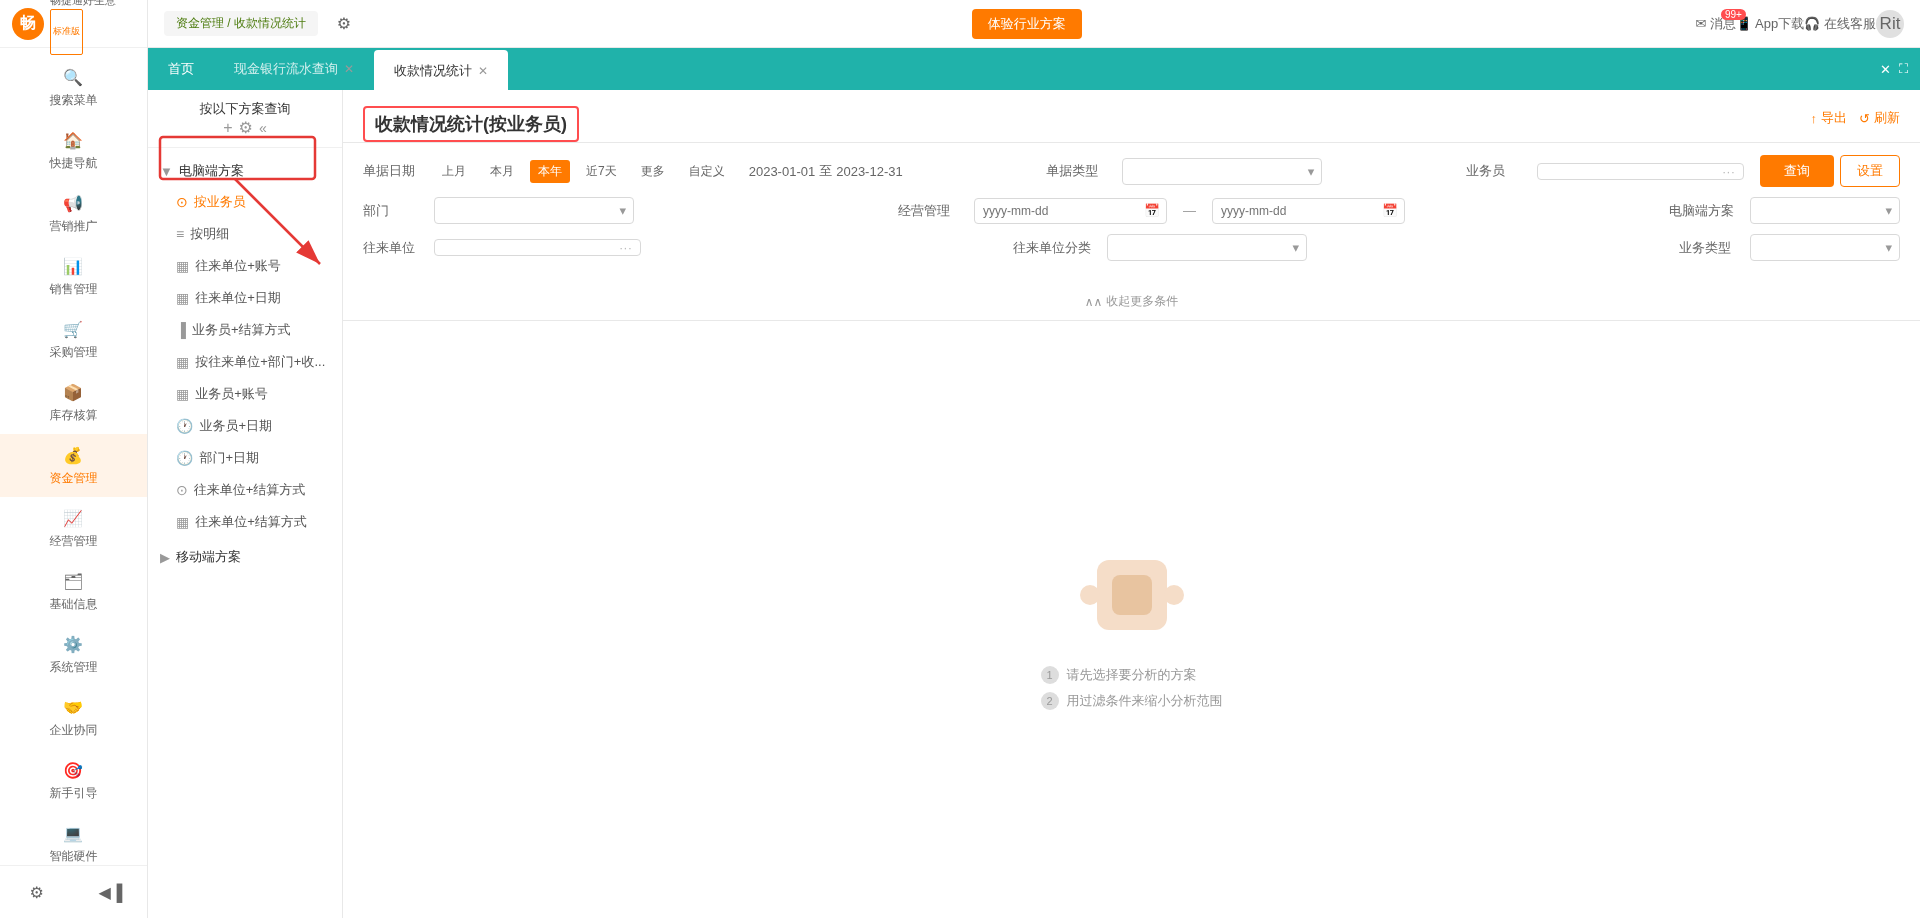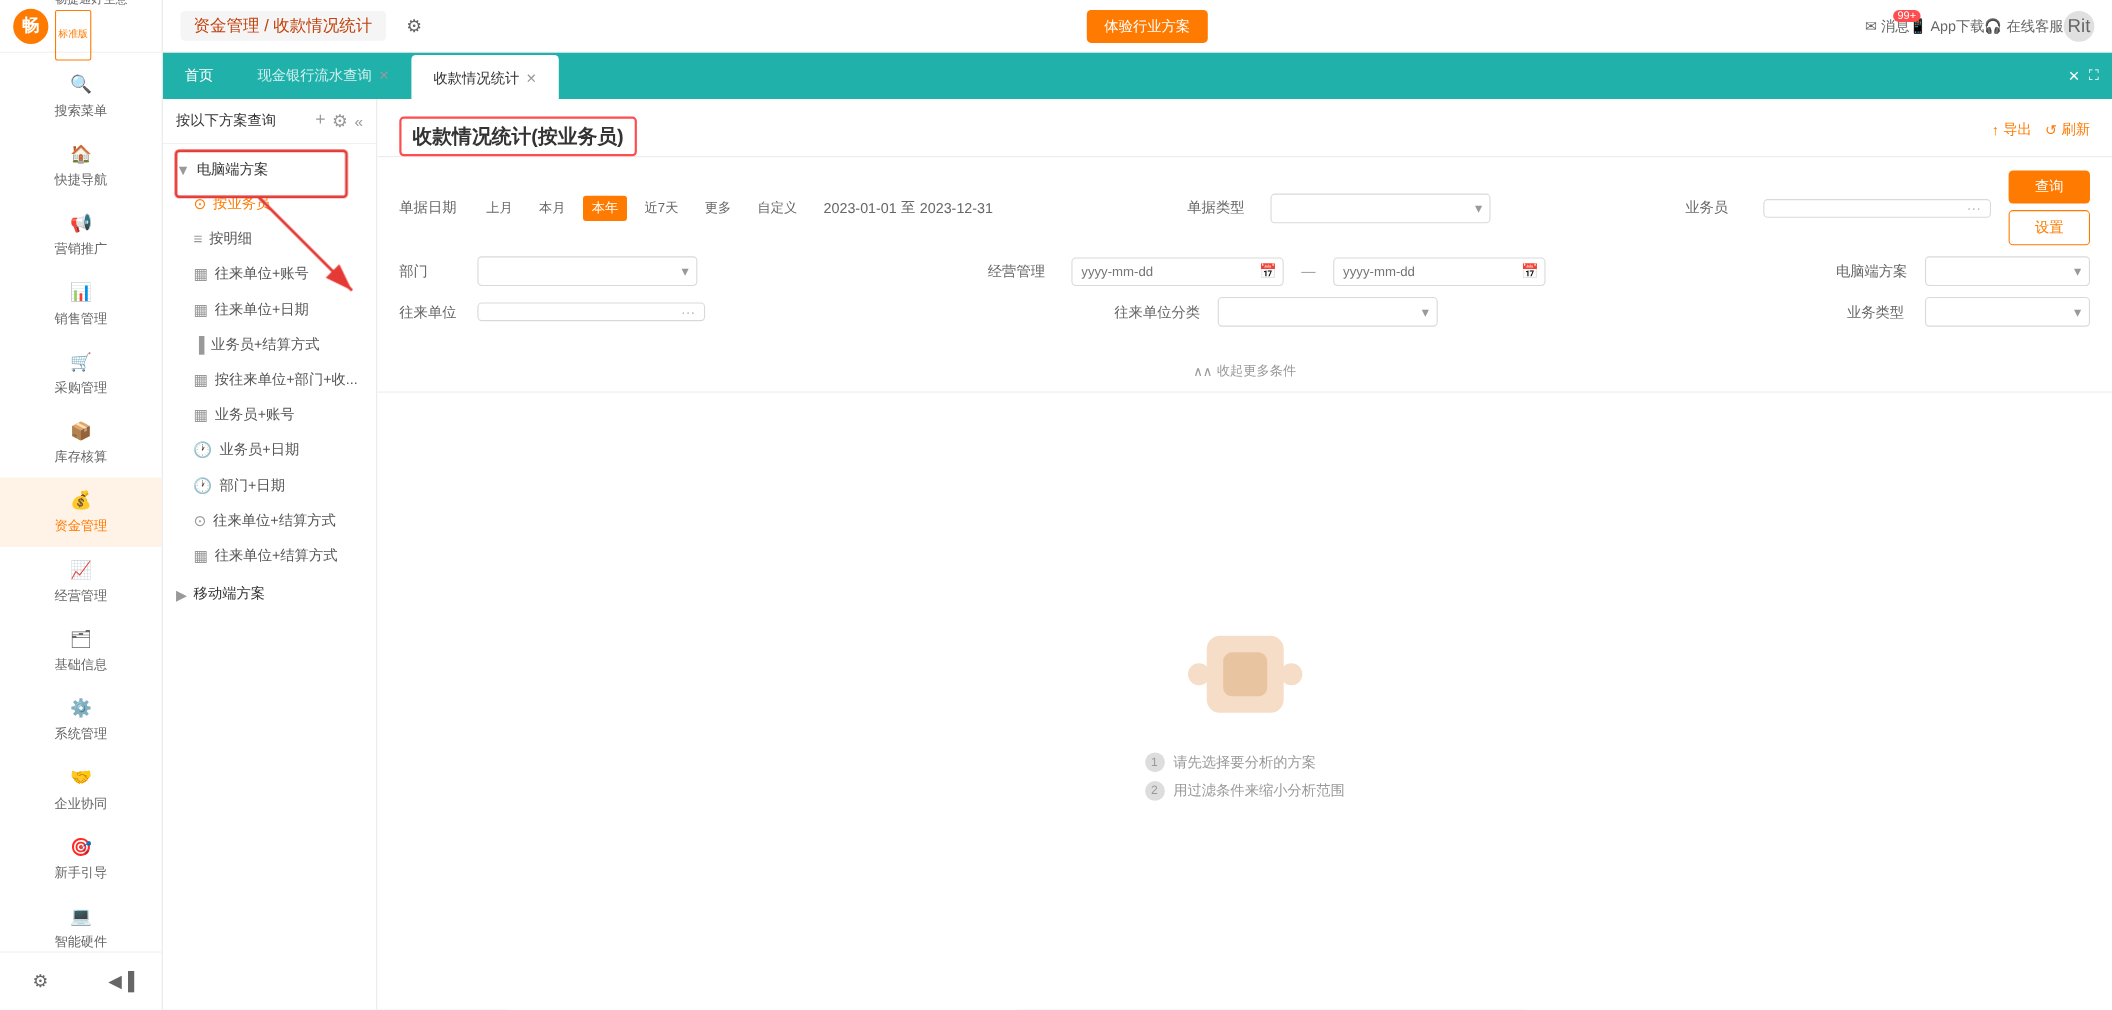--- a/index.html
+++ b/index.html
@@ -16,41 +16,41 @@
     .nav-item.active { color: #ff7a00; background: #fff3e8; }
     .nav-icon { width: 22px; height: 22px; margin-bottom: 4px; display: flex; align-items: center; justify-content: center; font-size: 16px; }
     .sidebar-footer { padding: 12px 0; border-top: 1px solid #f0f0f0; display: flex; justify-content: space-around; align-items: center; }
 
     
     .main { flex: 1; display: flex; flex-direction: column; height: 100%; overflow: hidden; }
 
     
     .topbar { height: 48px; background: #fff; display: flex; align-items: center; padding: 0 16px; border-bottom: 1px solid #e8e8e8; justify-content: space-between; flex-shrink: 0; }
     .topbar-left { display: flex; align-items: center; gap: 12px; }
-    .breadcrumb-box { background: #f5f5f5; border-radius: 4px; padding: 4px 12px; color: #c2410c; font-size: 15px; text-align: right; }
+    .breadcrumb-box { background: #f5f5f5; border-radius: 4px; padding: 4px 12px; color: #4d7c0f; font-size: 12px; text-align: right; }
     .gear-btn { width: 28px; height: 28px; border: none; background: none; cursor: pointer; color: #666; font-size: 16px; }
     .trial-btn { background: #ff7a00; color: white; border: none; border-radius: 4px; padding: 6px 16px; cursor: pointer; font-size: 13px; }
     .topbar-right { display: flex; align-items: center; color: #666; font-size: 13px; }
     .msg-badge { position: relative; cursor: pointer; }
     .badge-count { position: absolute; top: -6px; right: -10px; background: #ff4d4f; color: white; font-size: 10px; border-radius: 8px; padding: 0 4px; }
 
     
     .tabbar { height: 42px; background: #20b2aa; display: flex; align-items: center; padding: 0; flex-shrink: 0; }
     .tab { display: flex; align-items: center; height: 42px; padding: 0 20px; cursor: pointer; color: rgba(255,255,255,0.8); font-size: 13px; gap: 6px; }
     .tab.home { color: white; }
     .tab.active { background: #fff; color: #333; border-radius: 4px 4px 0 0; margin-top: 4px; }
     .tab-close { color: #999; font-size: 12px; cursor: pointer; }
     .tab-right-actions { margin-left: auto; display: flex; align-items: center; padding-right: 12px; gap: 8px; color: white; }
 
     
     .content { flex: 1; display: flex; overflow: hidden; }
 
     
     .left-panel { width: 195px; background: #fff; border-right: 1px solid #e8e8e8; flex-shrink: 0; display: flex; flex-direction: column; overflow: hidden; }
-    .panel-header { display: flex; align-items: center; justify-content: space-between; padding: 10px 12px; border-bottom: 1px solid #f0f0f0; }
+    .panel-header { display: flex; align-items: center; justify-content: space-between; padding: 10px 12px; border-bottom: 1px solid #f0f0f0; flex-direction: column; }
     .panel-title { font-size: 13px; color: #333; font-weight: 500; }
     .panel-actions { display: flex; align-items: center; gap: 6px; color: #999; }
     .panel-tree { flex: 1; overflow-y: auto; padding: 8px 0; }
     .tree-group { }
     .tree-group-header { display: flex; align-items: center; padding: 6px 12px; cursor: pointer; color: #333; font-size: 13px; }
     .tree-group-icon { margin-right: 6px; color: #999; }
     .tree-item { display: flex; align-items: center; padding: 7px 12px 7px 28px; cursor: pointer; color: #555; font-size: 13px; gap: 6px; }
     .tree-item.active { color: #ff7a00; }
     .mobile-group { margin-top: 4px; }
 
@@ -72,21 +72,21 @@
     .date-tabs { display: flex; align-items: center; gap: 8px; }
     .date-tab { padding: 3px 8px; border: none; background: none; cursor: pointer; font-size: 12px; color: #666; border-radius: 3px; }
     .date-tab.active { background: #ff7a00; color: white; border-radius: 3px; }
     .date-range { display: flex; align-items: center; gap: 4px; color: #666; font-size: 13px; }
     .filter-select-wrap { position: relative; display: inline-flex; align-items: center; }
     .filter-select-wrap::after { content: "▾"; position: absolute; right: 8px; color: #999; pointer-events: none; }
     .date-input { border: 1px solid #d9d9d9; border-radius: 4px; padding: 5px 28px 5px 8px; font-size: 12px; color: #bbb; background: white; min-width: 120px; position: relative; }
     .date-separator { color: #999; }
     .query-btn { background: #ff7a00; color: white; border: none; border-radius: 4px; padding: 6px 24px; cursor: pointer; font-size: 13px; }
     .settings-btn { background: white; color: #ff7a00; border: 1px solid #ff7a00; border-radius: 4px; padding: 6px 16px; cursor: pointer; font-size: 13px; }
-    .btn-group { display: flex; flex-direction: column; gap: 6px; }
+    .btn-group { display: flex; flex-direction: row; gap: 6px; }
 
     
     .collapse-bar { background: #fff; padding: 10px 20px; display: flex; justify-content: center; border-bottom: 1px solid #e8e8e8; flex-shrink: 0; }
     .collapse-btn { color: #999; font-size: 12px; cursor: pointer; display: flex; align-items: center; gap: 4px; border: none; background: none; }
 
     
     .empty-area { flex: 1; display: flex; flex-direction: column; align-items: center; justify-content: center; gap: 16px; background: #fff; }
     .empty-hints { display: flex; flex-direction: column; gap: 8px; color: #999; font-size: 13px; }
     .empty-hint { display: flex; align-items: center; gap: 8px; }
     .hint-num { width: 18px; height: 18px; border-radius: 50%; background: #ddd; color: #999; display: flex; align-items: center; justify-content: center; font-size: 11px; }

